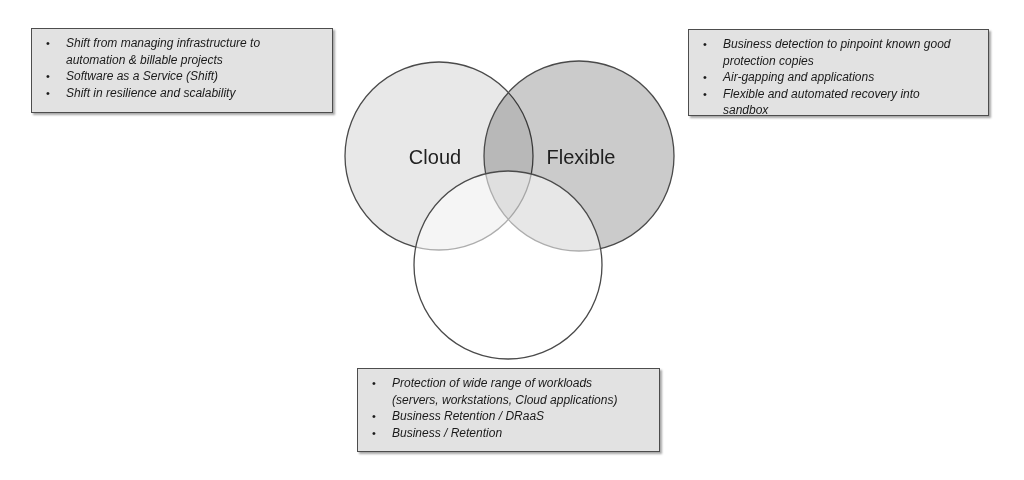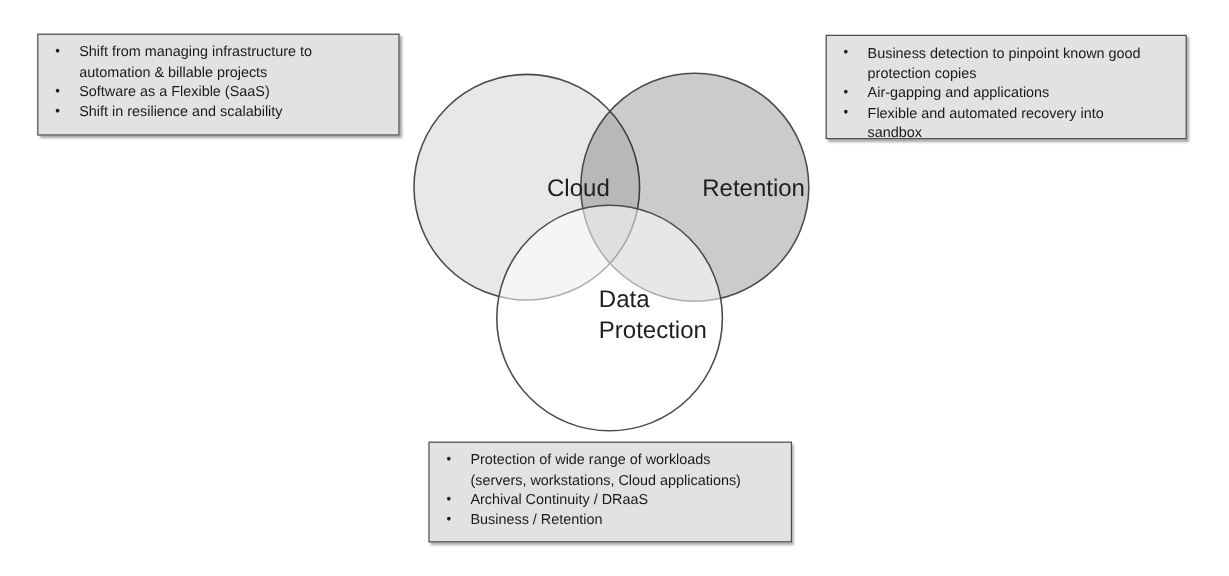--- a/index.html
+++ b/index.html
@@ -20,23 +20,22 @@
   .venn circle {
     stroke: #4a4a4a;
     stroke-width: 1.3;
   }
   .vlabel {
     position: absolute;
     transform: translate(-50%, -50%);
     font-size: 20px;
     line-height: 26px;
     color: #1f1f1f;
-    text-align: left;
+    text-align: center;
     white-space: nowrap;
-    margin-left: 47px;
   }
   .vlabel.wrap {
     white-space: normal;
     max-width: 112px;
   }
   .callout {
     position: absolute;
     box-sizing: border-box;
     background: #e2e2e2;
     border: 1px solid #4d4d4d;
@@ -48,46 +47,46 @@
   .item { display: flex; align-items: flex-start; }
   .bullet {
     flex: 0 0 20px;
     width: 20px;
     font-size: 11px;
     line-height: 16.5px;
   }
   .itext {
     flex: 1;
     white-space: pre-line;
+    font-style: italic;
   }
 </style>
 </head>
 <body>
 
 <div class="slide">
 
   <svg class="venn" viewBox="0 0 1024 480" xmlns="http://www.w3.org/2000/svg">
     <circle cx="439" cy="156" r="94" fill="rgba(0,0,0,0.09)"></circle>
     <circle cx="579" cy="156" r="95" fill="rgba(0,0,0,0.205)"></circle>
     <circle cx="508" cy="265" r="94" fill="rgba(255,255,255,0.55)"></circle>
   </svg>
 
   <div class="vlabel" style="left:435px; top:157px;">Cloud</div>
-  <div class="vlabel" style="left:581px; top:157px;">Retention</div>
-  <div class="vlabel wrap" style="left:508px; top:263px;">Data Protection</div>
+  <div class="vlabel" style="left:581px; top:157px;">Flexible</div>
 
   <div class="callout" style="left:31px; top:28px; width:302px; height:85px;">
     <div class="item">
       <span class="bullet">•</span>
       <span class="itext">Shift from managing infrastructure to
 automation &amp; billable projects</span>
     </div>
     <div class="item">
       <span class="bullet">•</span>
-      <span class="itext">Software as a Flexible (SaaS)</span>
+      <span class="itext">Software as a Service (Shift)</span>
     </div>
     <div class="item">
       <span class="bullet">•</span>
       <span class="itext">Shift in resilience and scalability</span>
     </div>
   </div>
 
   <div class="callout" style="left:688px; top:29px; width:301px; height:87px;">
     <div class="item">
       <span class="bullet">•</span>
@@ -106,21 +105,21 @@
   </div>
 
   <div class="callout" style="left:357px; top:368px; width:303px; height:84px;">
     <div class="item">
       <span class="bullet">•</span>
       <span class="itext">Protection of wide range of workloads
 (servers, workstations, Cloud applications)</span>
     </div>
     <div class="item">
       <span class="bullet">•</span>
-      <span class="itext">Archival Continuity / DRaaS</span>
+      <span class="itext">Business Retention / DRaaS</span>
     </div>
     <div class="item">
       <span class="bullet">•</span>
       <span class="itext">Business / Retention</span>
     </div>
   </div>
 
 </div>
 
 </body></html>

